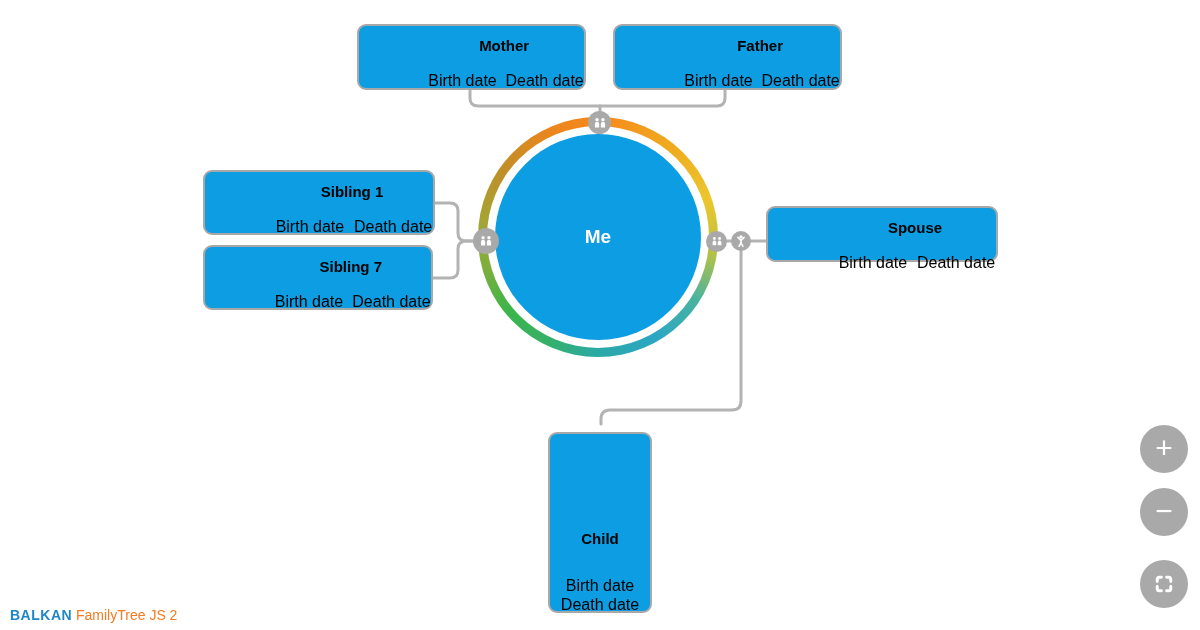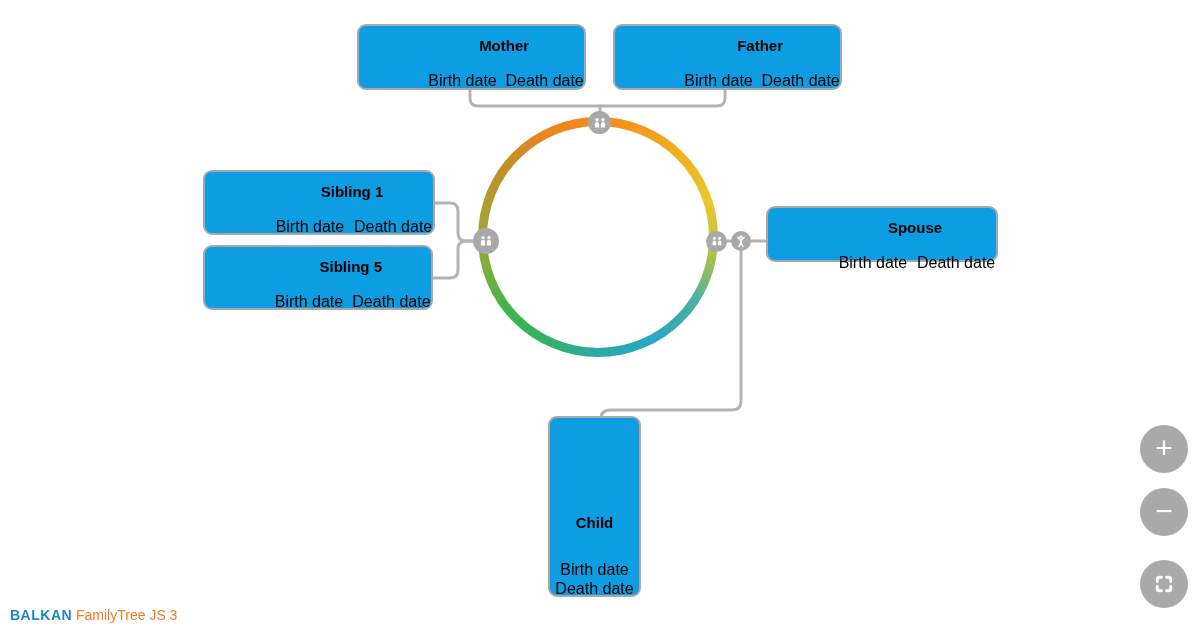--- a/index.html
+++ b/index.html
@@ -62,20 +62,23 @@
   <path d="M725,90 L725,98 Q725,106 717,106 L600,106"></path>
   <path d="M600,106 L600,118"></path>
   <path d="M433,203 L450,203 Q458,203 458,211 L458,233 Q458,241 466,241 L478,241"></path>
   <path d="M433,278 L450,278 Q458,278 458,270 L458,249 Q458,241 466,241 L478,241"></path>
   <path d="M718,241 L766,241"></path>
   <path d="M741,248 L741,401 Q741,410 732,410 L610,410 Q601,410 601,419 L601,424"></path>
 </svg>
 
 <div class="me-ring">
   <div class="ring-gap"></div>
+  <div class="me-circle">
+    <span>Me</span>
+  </div>
 </div>
 
 <div class="node node-h" style="left:357px;top:24px;width:229px;height:66px">
   <span class="node-title">Mother</span>
   <span class="date date-birth">Birth date</span>
   <span class="date date-death">Death date</span>
 </div>
 
 <div class="node node-h" style="left:613px;top:24px;width:229px;height:66px">
   <span class="node-title">Father</span>
@@ -83,32 +86,32 @@
   <span class="date date-death">Death date</span>
 </div>
 
 <div class="node node-h" style="left:203px;top:170px;width:232px;height:65px">
   <span class="node-title">Sibling 1</span>
   <span class="date date-birth">Birth date</span>
   <span class="date date-death">Death date</span>
 </div>
 
 <div class="node node-h" style="left:203px;top:245px;width:230px;height:65px">
-  <span class="node-title">Sibling 5</span>
+  <span class="node-title">Sibling 7</span>
   <span class="date date-birth">Birth date</span>
   <span class="date date-death">Death date</span>
 </div>
 
 <div class="node node-h" style="left:766px;top:206px;width:232px;height:56px">
   <span class="node-title">Spouse</span>
   <span class="date date-birth">Birth date</span>
   <span class="date date-death">Death date</span>
 </div>
 
-<div class="node node-v" style="left:548px;top:416px;width:93px;height:181px">
+<div class="node node-v" style="left:548px;top:432px;width:104px;height:181px">
   <span class="node-title">Child</span>
   <span class="date date-birth">Birth date</span>
   <span class="date date-death">Death date</span>
 </div>
 
 <div class="badge" style="left:588px;top:111px;width:23px;height:23px">
   <svg width="16" height="12" viewBox="0 0 20 14">
     <g fill="#ffffff">
       <circle cx="6.3" cy="2.8" r="2.1"></circle>
       <path d="M6.3 5.4 C4.5 5.4 3.7 7 3.7 8.7 L3.7 12.5 L8.9 12.5 L8.9 8.7 C8.9 7 8.1 5.4 6.3 5.4 Z"></path>
@@ -165,14 +168,14 @@
       <path d="M9.2 4.6 H7.2 Q4.6 4.6 4.6 7.2 V9.2"></path>
       <path d="M14.8 4.6 H16.8 Q19.4 4.6 19.4 7.2 V9.2"></path>
       <path d="M9.2 19.4 H7.2 Q4.6 19.4 4.6 16.8 V14.8"></path>
       <path d="M14.8 19.4 H16.8 Q19.4 19.4 19.4 16.8 V14.8"></path>
     </g>
   </svg>
 </div>
 
 <div class="logo">
   <span class="brand">BALKAN</span>
-  <span class="product">FamilyTree JS 3</span>
+  <span class="product">FamilyTree JS 2</span>
 </div>
 
 </body></html>

